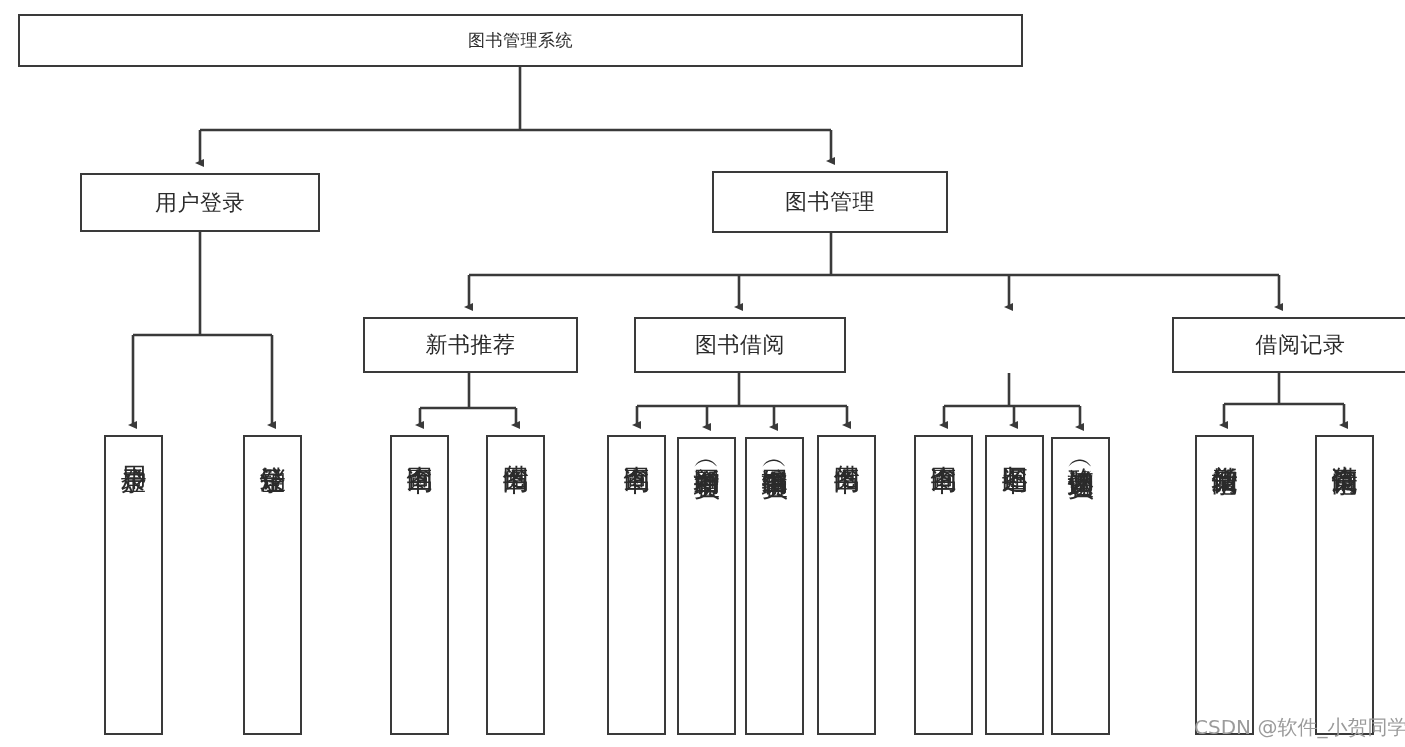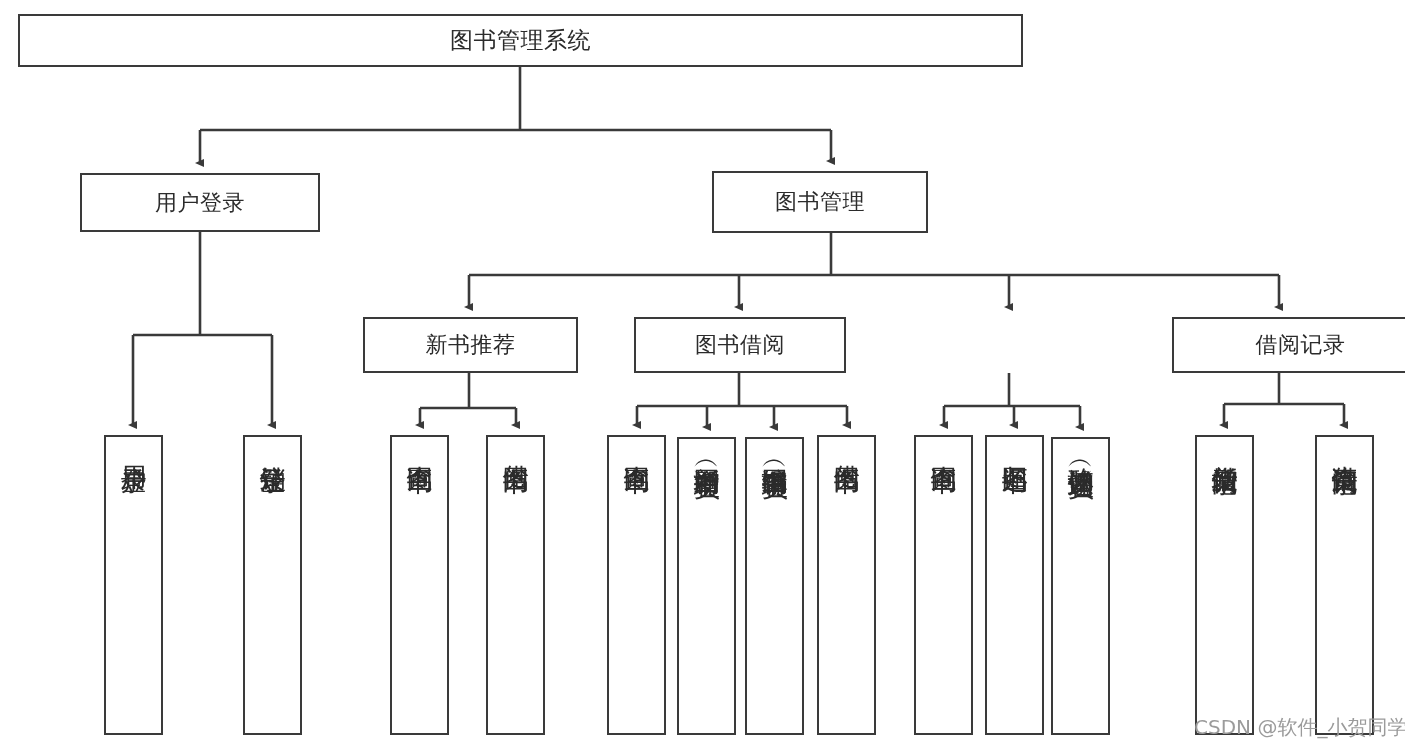--- a/index.html
+++ b/index.html
@@ -41,21 +41,21 @@
     display: block;
     text-align: center;
     line-height: 1.18;
     letter-spacing: 0.5px;
   }
   
   .node.horiz .label {
     writing-mode: horizontal-tb;
     font-size: 22px;
   }
-  .node.root .label { font-size: 23px; }
+  .node.root .label { font-size: 17px; }
   
   .node.vert {
     align-items: flex-start;
     padding-top: 8px;
   }
   .node.vert .label {
     writing-mode: vertical-rl;
     text-orientation: upright;
     font-size: 26px;
     line-height: 1.05;
@@ -129,21 +129,21 @@
   </svg>
 
   <div class="node horiz root" style="left:18px; top:14px; width:1005px; height:53px;">
     <span class="label">图书管理系统</span>
   </div>
 
   <div class="node horiz" style="left:80px; top:173px; width:240px; height:59px;">
     <span class="label">用户登录</span>
   </div>
 
-  <div class="node horiz" style="left:712px; top:171px; width:216px; height:62px;">
+  <div class="node horiz" style="left:712px; top:171px; width:236px; height:62px;">
     <span class="label">图书管理</span>
   </div>
 
   <div class="node horiz" style="left:634px; top:317px; width:212px; height:56px;">
     <span class="label">图书借阅</span>
   </div>
 
   <div class="node horiz" style="left:363px; top:317px; width:215px; height:56px;">
     <span class="label">新书推荐</span>
   </div>

